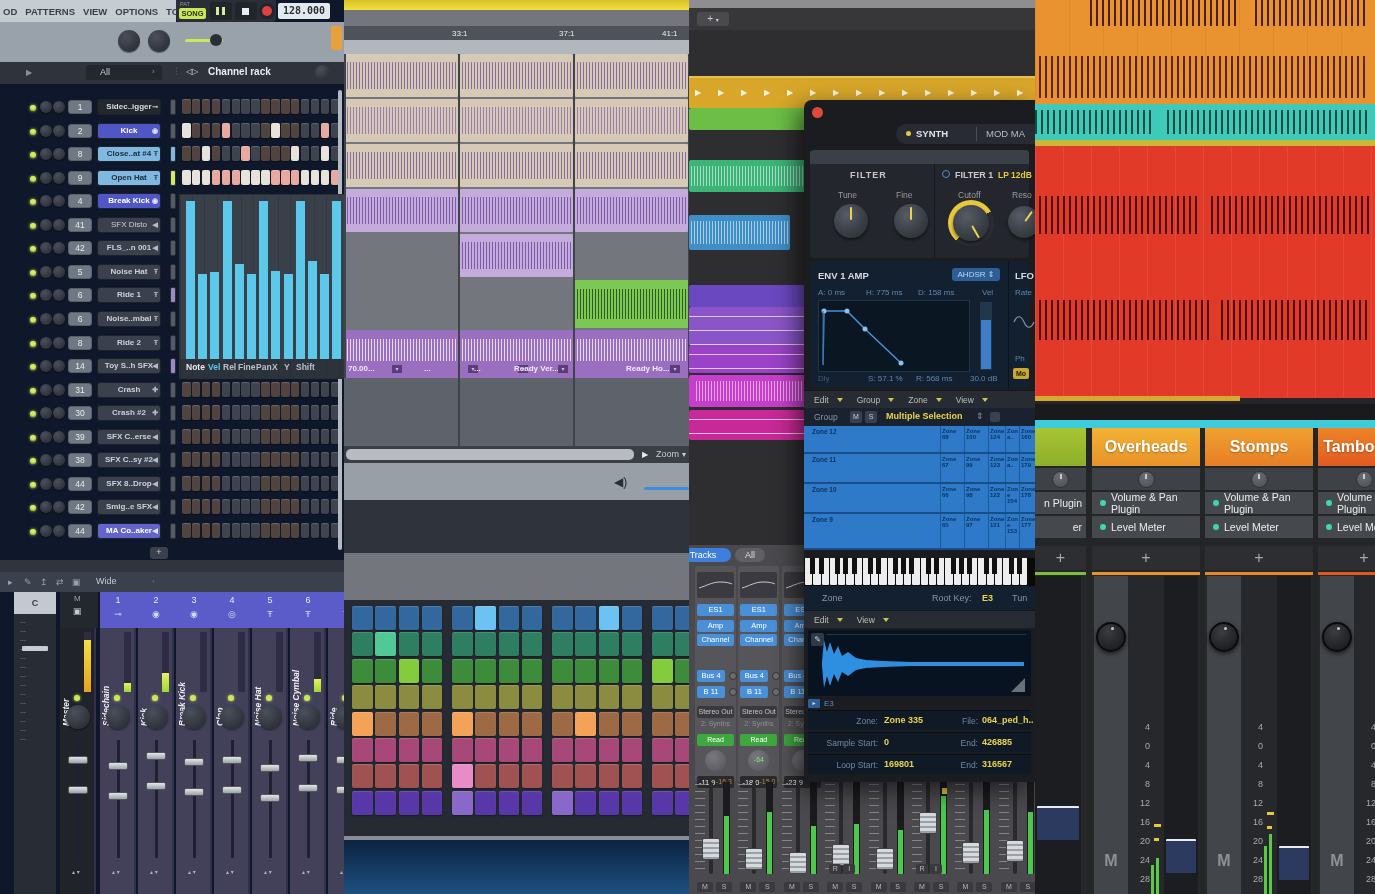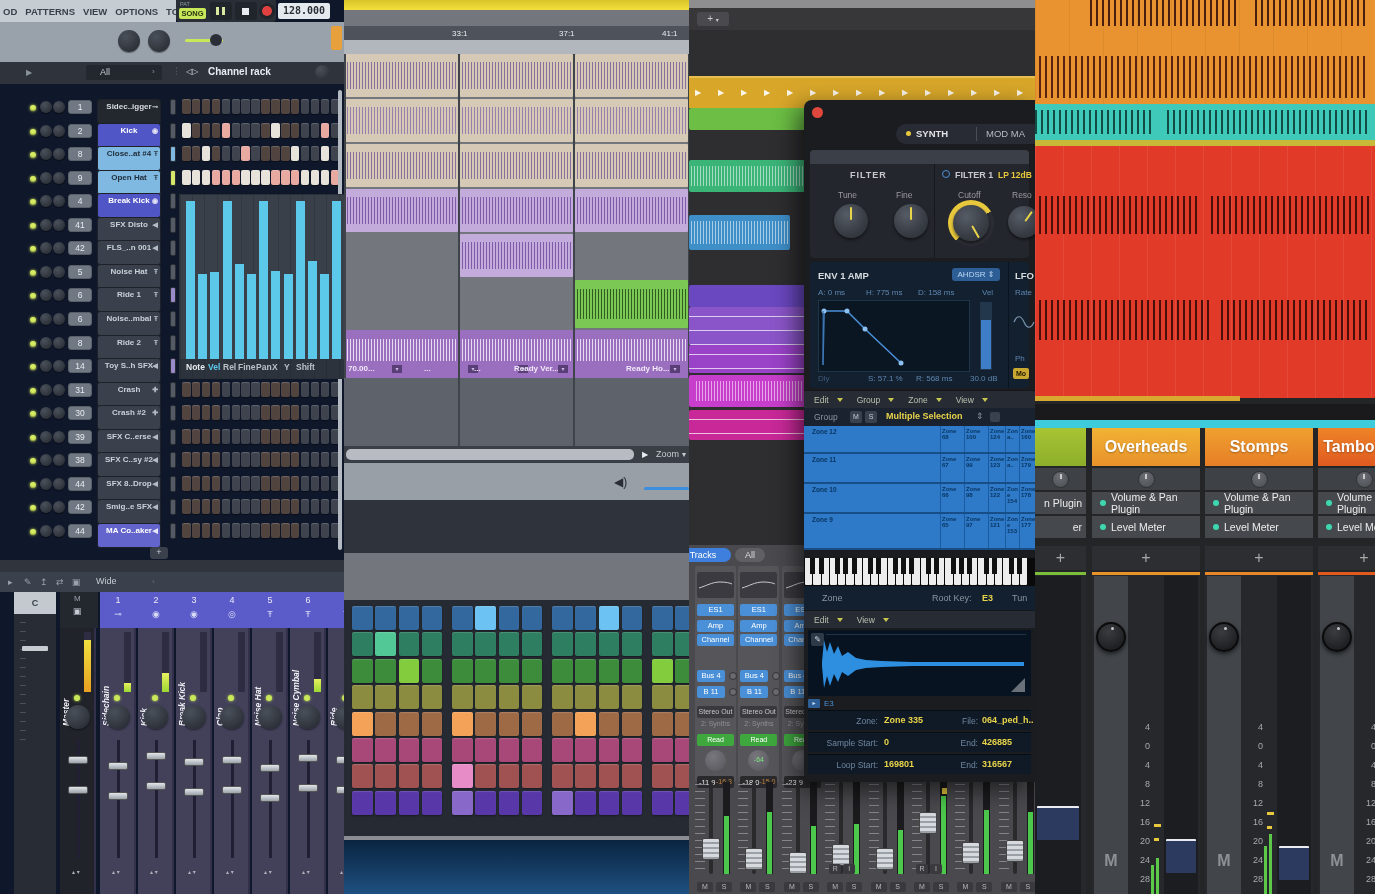--- a/index.html
+++ b/index.html
@@ -16,21 +16,21 @@
   .fl-menu-item{cursor:default;}
   #fl-row2{position:absolute;left:0;top:22px;width:344px;height:40px;background:#99A1AB;}
   #fl-rackhead{position:absolute;left:0;top:62px;width:344px;height:22px;background:#2F343C;color:#C6CCD2;}
   .fl-row{position:absolute;left:0;width:344px;height:22px;}
   .fl-led{position:absolute;left:30px;top:8px;width:6px;height:6px;border-radius:50%;background:#D6EC62;
           box-shadow:0 0 3px #D6EC62,inset 0 -1px 1px rgba(0,0,0,.3);}
   .fl-knob{position:absolute;top:4px;width:12px;height:12px;border-radius:50%;
            background:radial-gradient(circle at 35% 30%,#4A505A,#23272E);box-shadow:0 1px 1px rgba(0,0,0,.4);}
   .fl-num{position:absolute;left:68px;top:3px;width:24px;height:14px;background:#707883;border:1px solid #5A6068;
           border-radius:3px;color:#E8ECF0;font-size:8.5px;text-align:center;line-height:12px;}
-  .fl-name{position:absolute;left:97px;top:2px;width:64px;height:25px;border:1px solid #1E2228;border-radius:3px;
+  .fl-name{position:absolute;left:97px;top:2px;width:64px;height:16px;border:1px solid #1E2228;border-radius:3px;
            font-size:8px;font-weight:bold;text-align:center;line-height:14px;overflow:hidden;}
   .fl-name .ic{position:absolute;right:2px;top:0;font-size:7px;opacity:.85;}
   .fl-mute{position:absolute;left:170px;top:2px;width:6px;height:16px;border-radius:2px;border:1px solid #2A2E34;}
   .fl-steps{position:absolute;left:182px;top:2px;width:160px;height:16px;}
   .fl-steps .cell{position:absolute;top:0;width:8.5px;height:15px;border-radius:2px;box-shadow:inset 0 1px 1px rgba(255,255,255,.18),0 1px 1px rgba(0,0,0,.35);}
   #fl-graph{position:absolute;left:180px;top:195px;width:164px;height:183px;background:#394049;
             box-shadow:0 0 0 1px #2A3038;
             background-image:repeating-linear-gradient(90deg,rgba(0,0,0,.12) 0 1px,transparent 1px 12.2px);}
   #fl-graph .bar{position:absolute;bottom:19px;width:9px;background:#5CC8EA;}
   #fl-graph-labels{position:absolute;left:0;bottom:0;width:164px;height:19px;background:rgba(24,30,38,.35);}
@@ -286,21 +286,21 @@
           <span class="fl-name" style="background: rgb(81, 86, 198); color: rgb(255, 255, 255);"><b style="font-weight:bold;">Break Kick</b><span class="ic">◉</span></span>
           <span class="fl-mute" style="background: rgb(85, 91, 100);"></span>
           <span class="fl-steps"></span>
         </div>
 
         <div class="fl-row" style="top: 214.75px;">
           <span class="fl-led"></span>
           <span class="fl-knob" style="left:40px;"></span>
           <span class="fl-knob" style="left:53px;"></span>
           <span class="fl-num">41</span>
-          <span class="fl-name" style="background: rgb(58, 65, 77); color: rgb(201, 209, 217);"><b style="font-weight:bold;">SFX Disto</b><span class="ic">◀</span></span>
+          <span class="fl-name" style="background: rgb(58, 65, 77); color: rgb(201, 209, 217);"><b style="font-weight:normal;">SFX Disto</b><span class="ic">◀</span></span>
           <span class="fl-mute" style="background: rgb(85, 91, 100);"></span>
           <span class="fl-steps"></span>
         </div>
 
         <div class="fl-row" style="top: 238.3px;">
           <span class="fl-led"></span>
           <span class="fl-knob" style="left:40px;"></span>
           <span class="fl-knob" style="left:53px;"></span>
           <span class="fl-num">42</span>
           <span class="fl-name" style="background: rgb(58, 65, 77); color: rgb(201, 209, 217);"><b style="font-weight:bold;">FLS_..n 001</b><span class="ic">◀</span></span>

